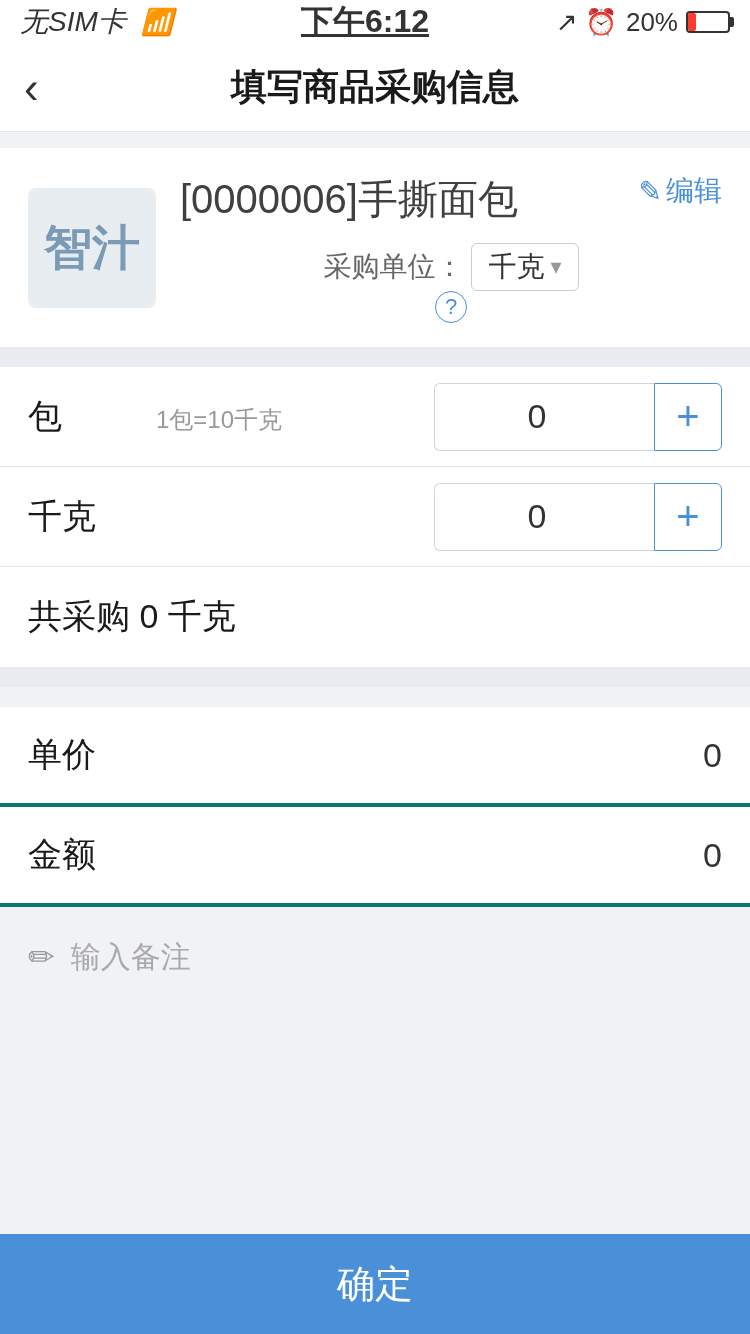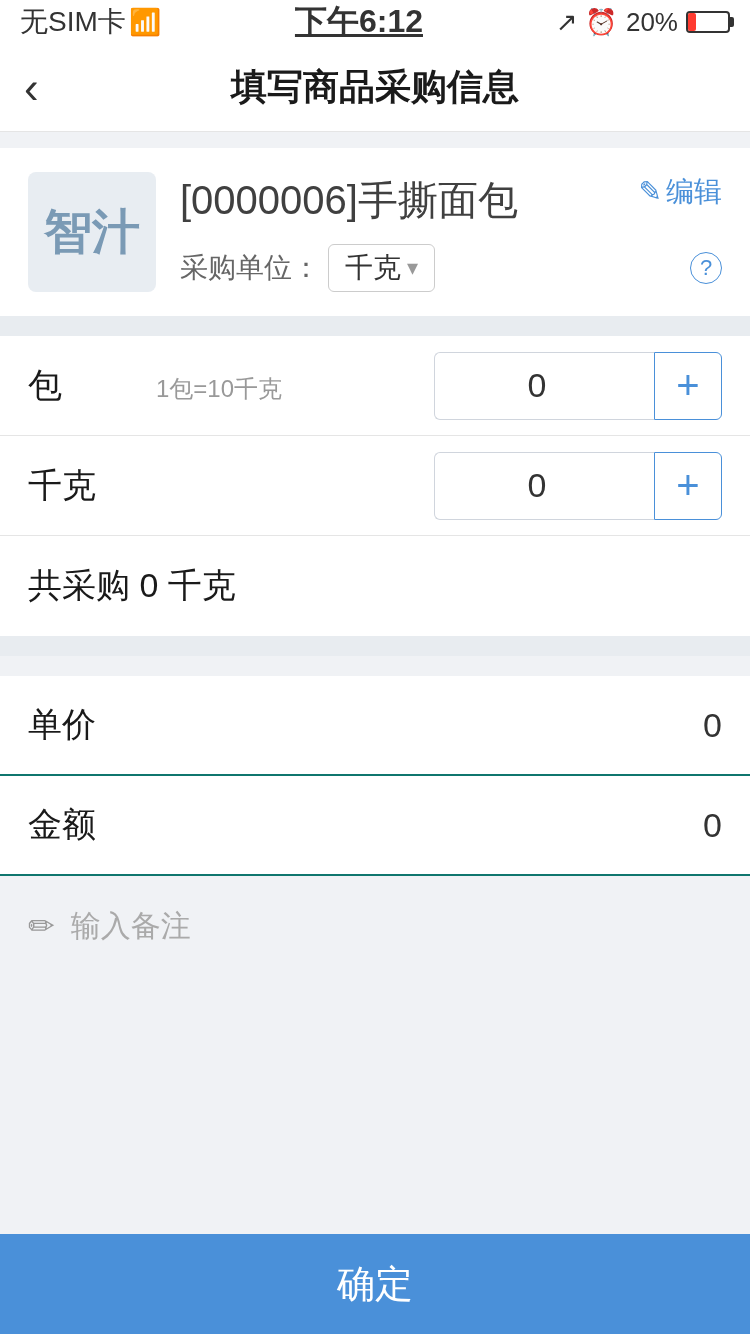--- a/index.html
+++ b/index.html
@@ -17,21 +17,21 @@
     .status-bar {
       height: 44px;
       background: #fff;
       display: flex;
       align-items: center;
       justify-content: space-between;
       padding: 0 20px;
       font-size: 28px;
       font-weight: 500;
     }
-    .status-left { display: flex; align-items: center; gap: 4px; }
+    .status-left { display: flex; align-items: center; gap: 16px; font-style: italic; }
     .status-center { font-size: 32px; font-weight: 600; text-decoration: underline; }
     .status-right { display: flex; align-items: center; gap: 8px; font-size: 26px; }
     .battery {
       display: inline-flex; align-items: center; gap: 2px;
     }
     .battery-body {
       width: 44px; height: 22px; border: 2px solid #333; border-radius: 4px; position: relative; overflow: visible;
     }
     .battery-body::after {
       content: ''; position: absolute; right: -6px; top: 50%; transform: translateY(-50%);
@@ -109,20 +109,21 @@
       white-space: nowrap;
       cursor: pointer;
       display: flex;
       align-items: center;
       gap: 4px;
     }
     .product-unit-row {
       display: flex;
       align-items: center;
       justify-content: space-between;
+      flex-direction: column;
     }
     .unit-label { font-size: 28px; color: #666; }
     .unit-select {
       border: 1px solid #ccc;
       border-radius: 6px;
       padding: 4px 16px;
       font-size: 28px;
       color: #333;
       background: #fff;
       display: flex;
@@ -227,21 +228,21 @@
     .price-section {
       background: #fff;
       margin-top: 20px;
     }
     .price-row {
       display: flex;
       align-items: center;
       justify-content: space-between;
       padding: 0 28px;
       height: 100px;
-      border-bottom: 2px solid #0f766e;
+      border-bottom: 4px solid #0f766e;
     }
     .price-row-label {
       font-size: 34px;
       color: #1a1a1a;
     }
     .price-row-value {
       font-size: 34px;
       color: #333;
     }
 

